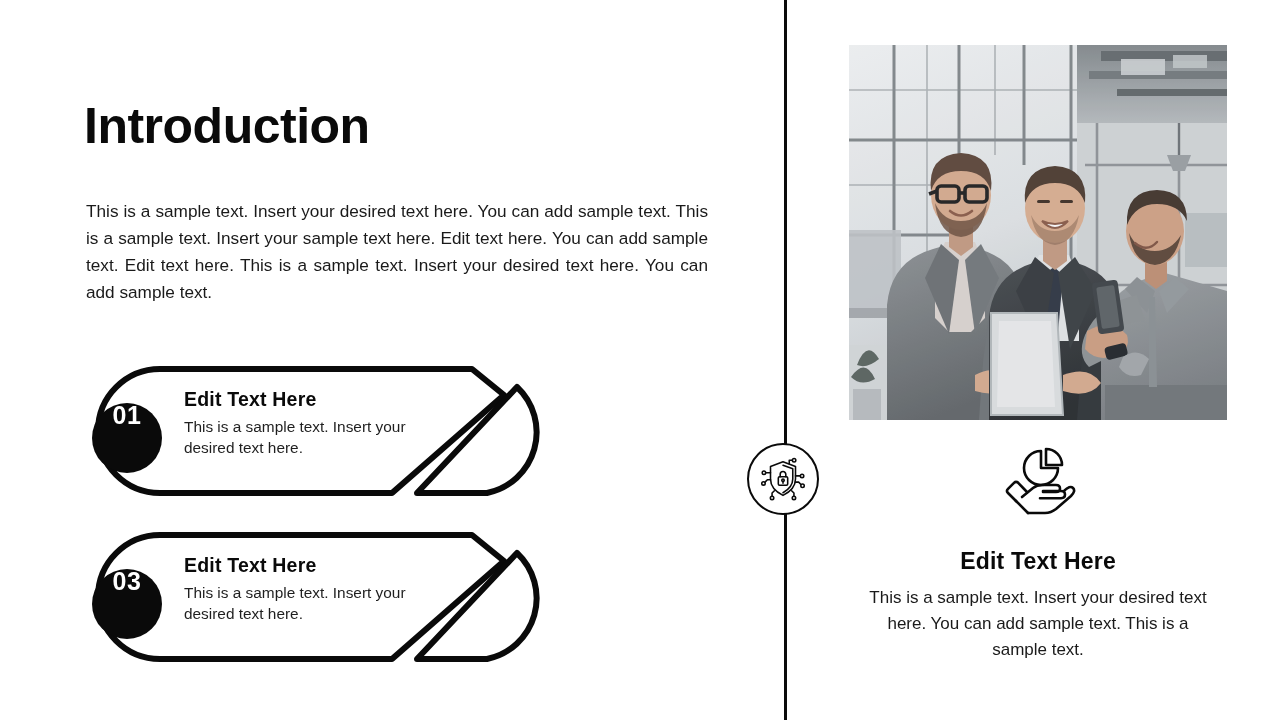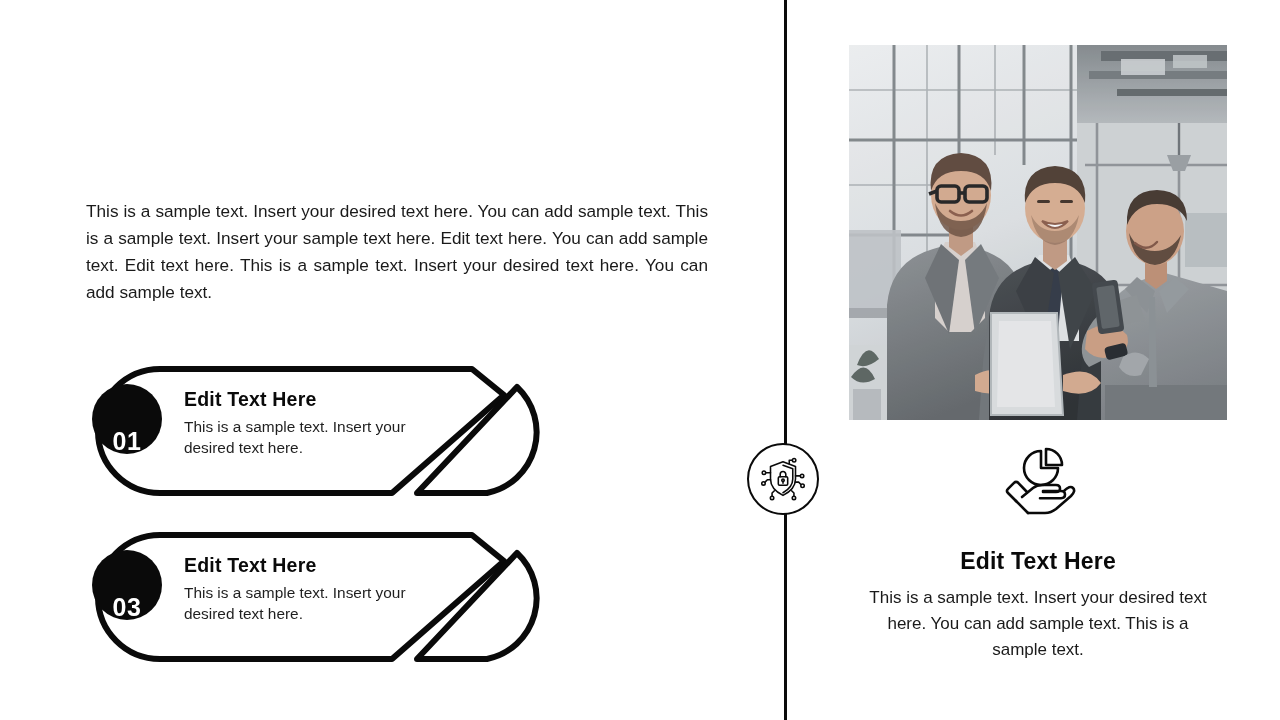--- a/index.html
+++ b/index.html
@@ -58,27 +58,27 @@
     position: absolute;
     left: 0;
     top: 0;
     width: 470px;
     height: 132px;
     overflow: visible;
   }
   .num-badge {
     position: absolute;
     left: 0px;
-    top: 19px;
+    top: 38px;
     width: 70px;
     height: 70px;
     border-radius: 50%;
     background: #0a0a0a;
     display: flex;
-    align-items: flex-end;
+    align-items: flex-start;
     justify-content: center;
     z-index: 3;
   }
   .num-badge-label {
     color: #ffffff;
     font-size: 25px;
     font-weight: bold;
     letter-spacing: 0.5px;
     line-height: 1;
   }
@@ -166,20 +166,21 @@
     font-size: 17px;
     line-height: 26px;
     color: #1a1a1a;
   }
 </style>
 </head>
 <body>
 
 <div id="slide">
 
+  <div id="page-title">Introduction</div>
 
   <div id="intro-paragraph">This is a sample text. Insert your desired text here. You can add sample text. This is a sample text. Insert your sample text here. Edit text here. You can add sample text. Edit text here. This is a sample text. Insert your desired text here. You can add sample text.</div>
 
   <div class="banner-item" id="banner-item-1">
     <svg class="banner-art" viewBox="0 0 470 132" aria-hidden="true">
 
       <path d="M 68 4 L 380 4 L 412 30 L 300 128 L 68 128 A 62 62 0 0 1 68 4 Z" fill="none" stroke="#0a0a0a" stroke-width="6" stroke-linejoin="round" stroke-linecap="round"></path>
 
       <path d="M 425 22 A 62 62 0 0 1 395 128 L 325 128 Z" fill="none" stroke="#0a0a0a" stroke-width="6" stroke-linejoin="round" stroke-linecap="round"></path>
     </svg>

